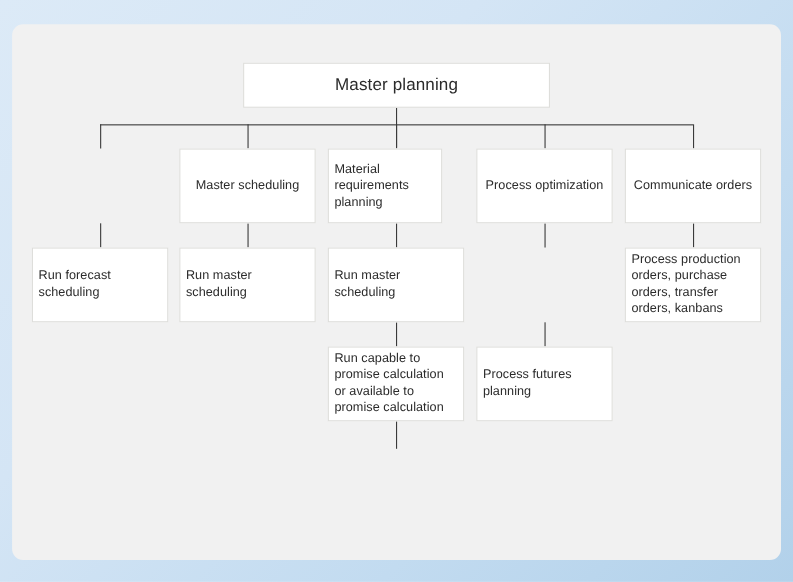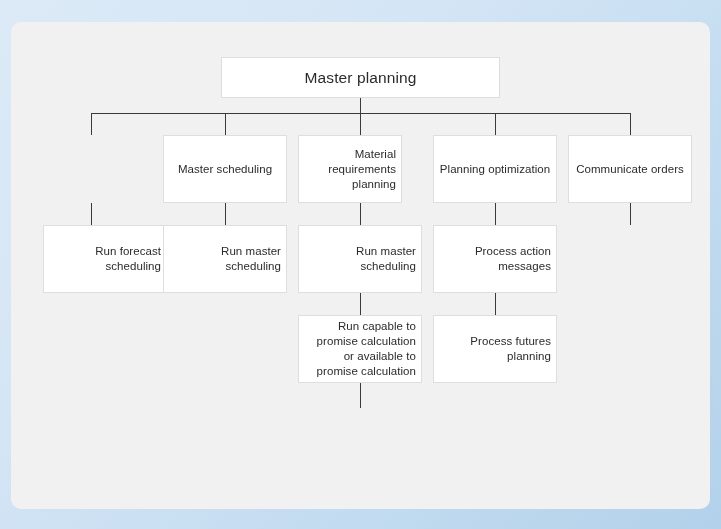--- a/index.html
+++ b/index.html
@@ -30,21 +30,21 @@
     overflow: hidden;
   }
   .node {
     position: absolute;
     background: #ffffff;
     border: 1px solid #dededb;
     box-sizing: border-box;
     display: flex;
     align-items: center;
     justify-content: center;
-    text-align: right;
+    text-align: left;
     color: #2b2b2b;
     font-size: 11.5px;
     line-height: 15px;
     letter-spacing: 0.05px;
     padding: 8px 5px;
   }
   .node.root {
     font-size: 15.5px;
     line-height: 20px;
     letter-spacing: 0.1px;
@@ -76,29 +76,29 @@
     <div class="conn v" style="left:349px; top:181px; height:22px;"></div>
     <div class="conn v" style="left:484px; top:181px; height:22px;"></div>
     <div class="conn v" style="left:619px; top:181px; height:22px;"></div>
 
     <div class="conn v" style="left:349px; top:271px; height:22px;"></div>
     <div class="conn v" style="left:484px; top:271px; height:22px;"></div>
     <div class="conn v" style="left:349px; top:361px; height:25px;"></div>
 
     <div class="node root" style="left:210px; top:35px; width:279px; height:41px;">Master planning</div>
 
-    <div class="node" style="left:32px; top:203px; width:124px; height:68px;">Run forecast scheduling</div>
+    <div class="node" style="left:18px; top:203px; width:124px; height:68px;">Run forecast scheduling</div>
 
     <div class="node" style="left:152px; top:113px; width:124px; height:68px;">Master scheduling</div>
     <div class="node" style="left:152px; top:203px; width:124px; height:68px;">Run master scheduling</div>
 
     <div class="node" style="left:287px; top:113px; width:104px; height:68px;">Material requirements planning</div>
     <div class="node" style="left:287px; top:203px; width:124px; height:68px;">Run master scheduling</div>
     <div class="node" style="left:287px; top:293px; width:124px; height:68px;">Run capable to promise calculation or available to promise calculation</div>
 
-    <div class="node" style="left:422px; top:113px; width:124px; height:68px;">Planning optimization</div>
-    <div class="node" style="left:422px; top:203px; width:124px; height:68px;">Process action messages</div>
+    <div class="node" style="left:422px; top:113px; width:124px; height:68px;">Process optimization</div>
     <div class="node" style="left:422px; top:293px; width:124px; height:68px;">Process futures planning</div>
 
     <div class="node" style="left:557px; top:113px; width:124px; height:68px;">Communicate orders</div>
+    <div class="node" style="left:557px; top:203px; width:124px; height:68px;">Process production orders, purchase orders, transfer orders, kanbans</div>
 
   </div>
 </div>
 
 </body></html>

